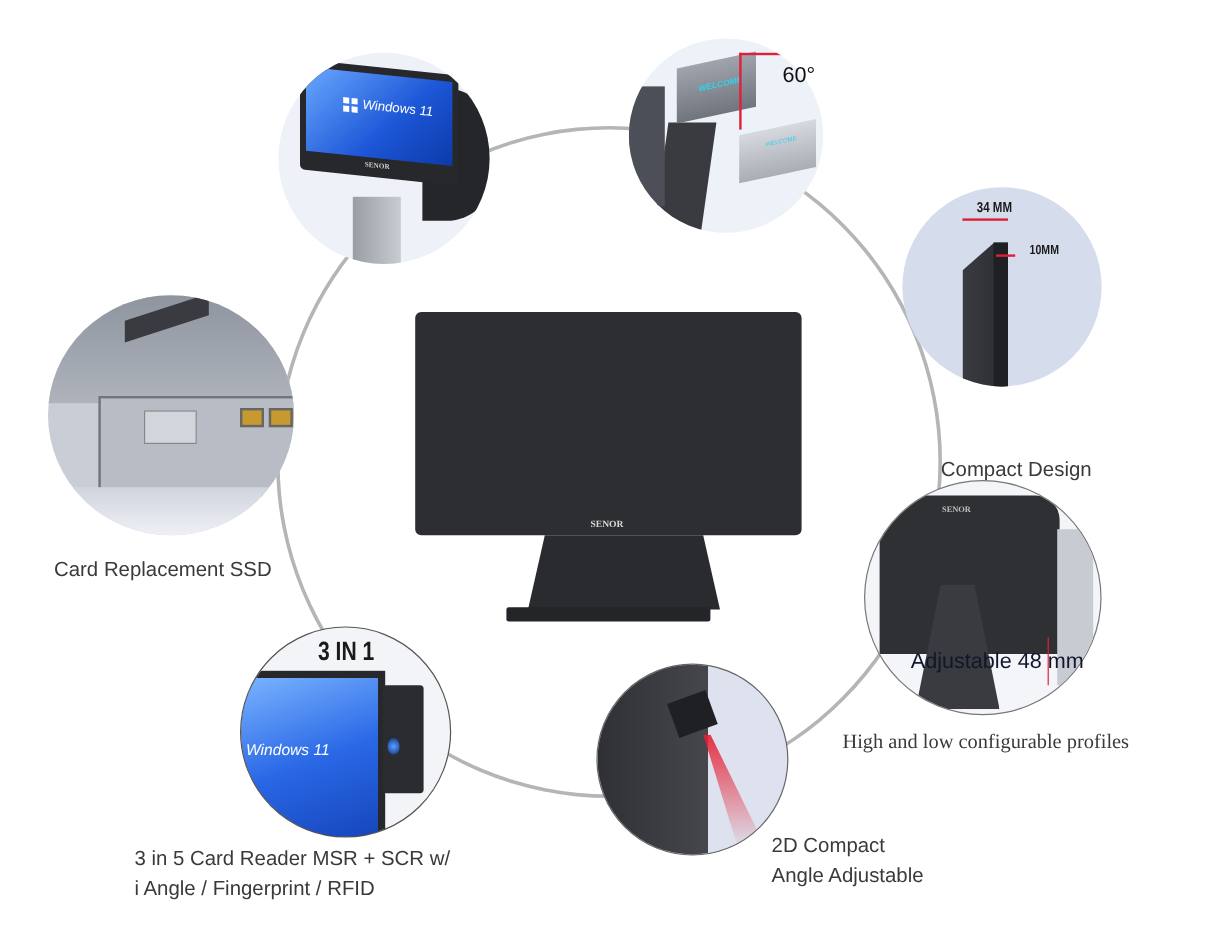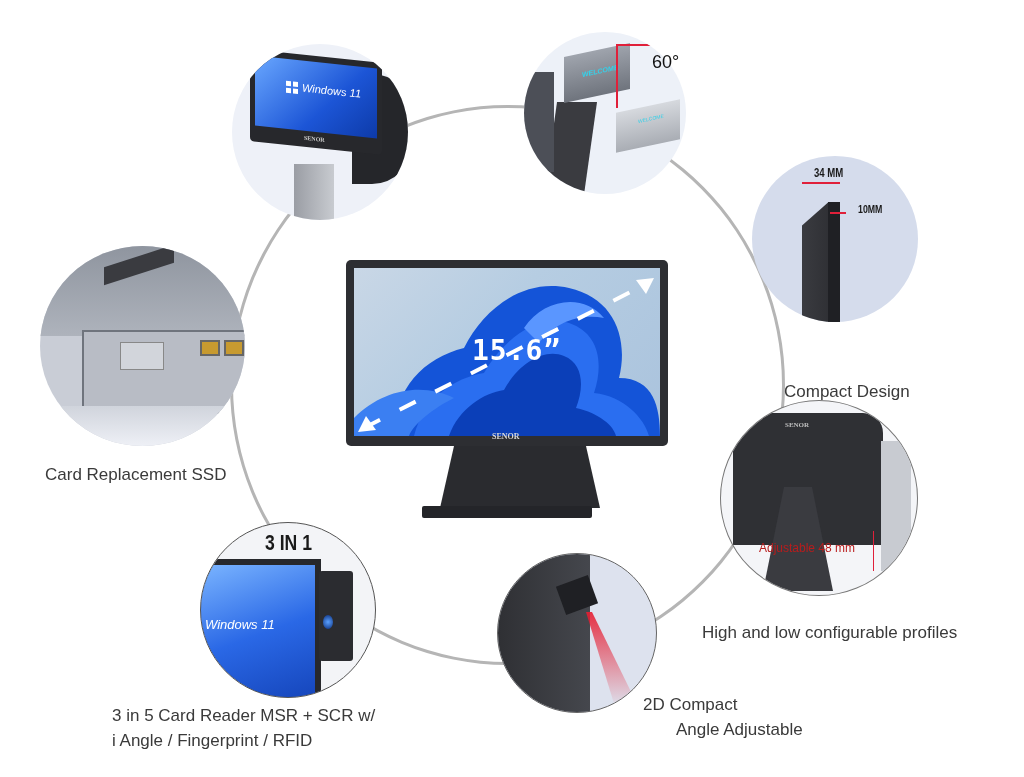--- a/index.html
+++ b/index.html
@@ -10,37 +10,20 @@
   .abs { position:absolute; }
   .cond { font-family:"Liberation Sans", sans-serif; font-weight:bold; color:#1a1a1a; transform:scaleX(0.8); transform-origin:left top; }
 </style>
 </head>
 <body>
 
 <div class="ring"></div>
 
 <div class="abs" style="left:344px;top:258px;width:326px;height:260px;">
   <div class="abs" style="left:2px;top:2px;width:322px;height:186px;background:#2d2e32;border-radius:5px;"></div>
-  <div class="abs" style="left:10px;top:10px;width:306px;height:168px;overflow:hidden;background:linear-gradient(135deg,#c9d7e6 0%,#b6cde2 40%,#aac3dd 100%);">
-    <svg width="306" height="168" viewBox="0 0 306 168">
-      <path d="M40 168 C40 120 70 90 110 80 C130 40 170 10 215 20 C260 30 275 70 265 110 C300 110 306 140 306 168 Z" fill="#1454d8"></path>
-      <path d="M60 168 C70 130 100 110 130 105 C150 70 185 45 215 55 C245 65 250 95 240 125 C270 128 290 150 295 168 Z" fill="#2a6ef0"></path>
-      <path d="M95 168 C105 140 130 125 150 122 C165 95 190 80 210 88 C230 96 230 120 222 140 C245 145 260 158 262 168 Z" fill="#0b3fb8"></path>
-      <path d="M0 150 C30 120 70 115 100 130 C80 140 60 155 55 168 L0 168 Z" fill="#3b7ff2"></path>
-      <path d="M170 60 C190 30 230 25 250 50 C225 45 200 55 185 75 Z" fill="#5a96ff"></path>
-    </svg>
-    <div class="abs" style="left:0;top:0;width:306px;height:168px;">
-      <svg width="306" height="168" viewBox="0 0 306 168">
-        <line x1="10" y1="160" x2="292" y2="16" stroke="#ffffff" stroke-width="4" stroke-dasharray="18 22"></line>
-        <polygon points="300,10 282,12 292,26" fill="#ffffff"></polygon>
-        <polygon points="4,164 22,162 12,148" fill="#ffffff"></polygon>
-      </svg>
-    </div>
-    <div class="abs" style="left:118px;top:66px;color:#fff;font-family:'DejaVu Sans Mono',monospace;font-weight:bold;font-size:28px;letter-spacing:1px;">15.6”</div>
-  </div>
   <div class="abs" style="left:148px;top:174px;color:#d9d9d9;font-family:'Liberation Serif',serif;font-size:8px;font-weight:bold;">SENOR</div>
   <div class="abs" style="left:96px;top:188px;width:132px;height:0;border-bottom:62px solid #2a2b2f;border-left:14px solid transparent;border-right:14px solid transparent;"></div>
   <div class="abs" style="left:78px;top:248px;width:170px;height:12px;background:#242529;border-radius:2px;"></div>
 </div>
 
 <div class="bubble" style="left:232px;top:44px;width:176px;height:176px;background:#eef1f8;">
   <div class="abs" style="left:62px;top:120px;width:40px;height:60px;background:linear-gradient(90deg,#9a9da4,#c8cbd0);"></div>
   <div class="abs" style="left:120px;top:30px;width:60px;height:110px;background:#25262a;border-radius:0 40px 40px 0;"></div>
   <div class="abs" style="left:18px;top:12px;width:132px;height:92px;background:#27282c;border-radius:4px;transform:skewY(6deg);">
     <div class="abs" style="left:5px;top:6px;width:122px;height:70px;background:linear-gradient(135deg,#6aa8ff,#1c55d6 60%,#0d3aa8);"></div>
@@ -90,33 +73,33 @@
 </div>
 <div class="caption" style="left:45px;top:462px;">Card Replacement SSD</div>
 
 <div class="bubble" style="left:720px;top:400px;width:198px;height:196px;background:#f4f5f8;border:1px solid #777;">
   <div class="abs" style="left:12px;top:12px;width:150px;height:132px;background:#2f3034;border-radius:6px 20px 0 0;"></div>
   <div class="abs" style="left:160px;top:40px;width:30px;height:130px;background:#c8cbd1;"></div>
   <div class="abs" style="left:64px;top:20px;color:#bfbfbf;font-size:7px;font-family:'Liberation Serif',serif;font-weight:bold;">SENOR</div>
   <div class="abs" style="left:42px;top:86px;width:70px;height:104px;background:#3a3b40;clip-path:polygon(30% 0,70% 0,100% 100%,0 100%);"></div>
   <div class="abs" style="left:152px;top:130px;width:1px;height:40px;background:#e0203a;"></div>
 </div>
-<div class="abs" style="left:759px;top:541px;color:#b91c1c;font-size:12px;">Adjustable 48 mm</div>
-<div class="caption" style="left:702px;top:620px;">High and low configurable profiles</div>
+<div class="abs" style="left:759px;top:541px;color:#0f172a;font-size:18px;">Adjustable 48 mm</div>
+<div class="caption" style="left:702px;top:605px;font-family:Liberation Serif, serif;">High and low configurable profiles</div>
 
 <div class="bubble" style="left:200px;top:522px;width:176px;height:176px;background:#f3f4f7;border:1px solid #555;">
   <div class="abs" style="left:0;top:36px;width:120px;height:150px;background:#27282c;"></div>
   <div class="abs" style="left:0;top:42px;width:114px;height:140px;background:linear-gradient(160deg,#7ab4ff,#2a68e6 50%,#1443b8);"></div>
   <div class="abs" style="left:4px;top:94px;color:#fff;font-size:13px;font-style:italic;">Windows 11</div>
   <div class="abs" style="left:118px;top:48px;width:34px;height:90px;background:#2b2c30;border-radius:3px;"></div>
   <div class="abs" style="left:122px;top:92px;width:10px;height:14px;background:radial-gradient(circle,#5aa0ff,#0a2d7a);border-radius:50%;"></div>
 </div>
 <div class="abs cond" style="left:265px;top:530px;font-size:22px;">3 IN 1</div>
 <div class="caption" style="left:112px;top:703px;">3 in 5 Card Reader MSR + SCR  w/</div>
 <div class="caption" style="left:112px;top:728px;">i Angle / Fingerprint / RFID</div>
 
 <div class="bubble" style="left:497px;top:553px;width:160px;height:160px;background:#dde2ee;border:1px solid #666;">
   <div class="abs" style="left:0;top:0;width:92px;height:160px;background:linear-gradient(90deg,#2f3034,#45474d);"></div>
   <div class="abs" style="left:62px;top:26px;width:34px;height:30px;background:#1f2024;transform:rotate(-20deg);"></div>
   <div class="abs" style="left:88px;top:58px;width:50px;height:90px;background:linear-gradient(180deg,rgba(230,30,50,0.9),rgba(230,30,50,0.05));clip-path:polygon(0 0,12% 0,100% 100%,55% 100%);"></div>
 </div>
 <div class="caption" style="left:643px;top:692px;">2D Compact</div>
-<div class="caption" style="left:643px;top:717px;margin-left:33px;">Angle Adjustable</div>
+<div class="caption" style="left:643px;top:717px;">Angle Adjustable</div>
 
 </body></html>

